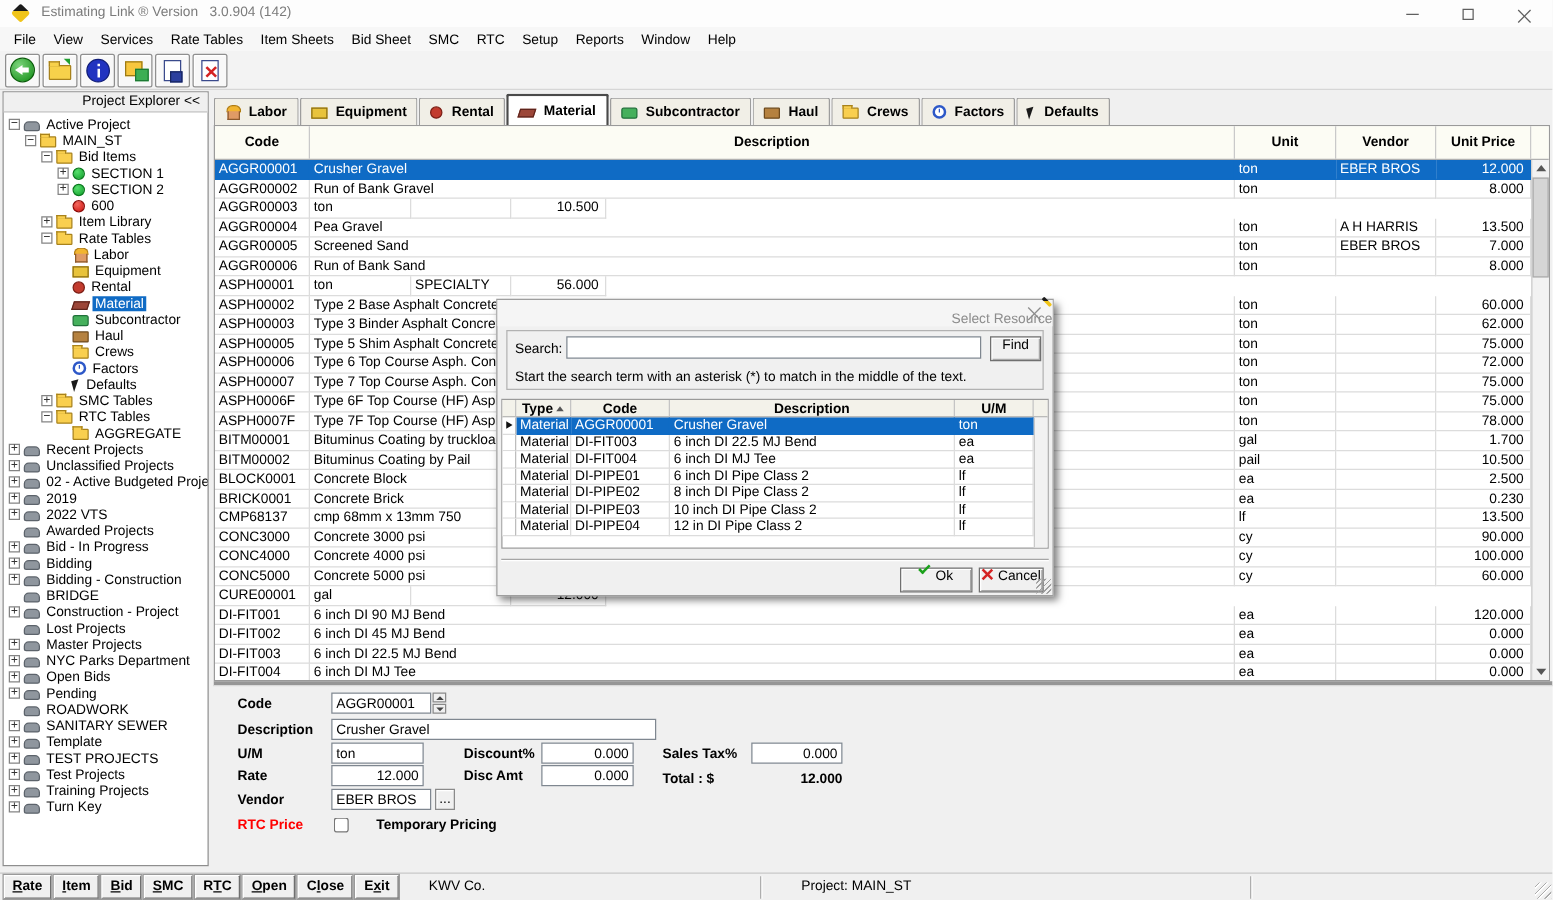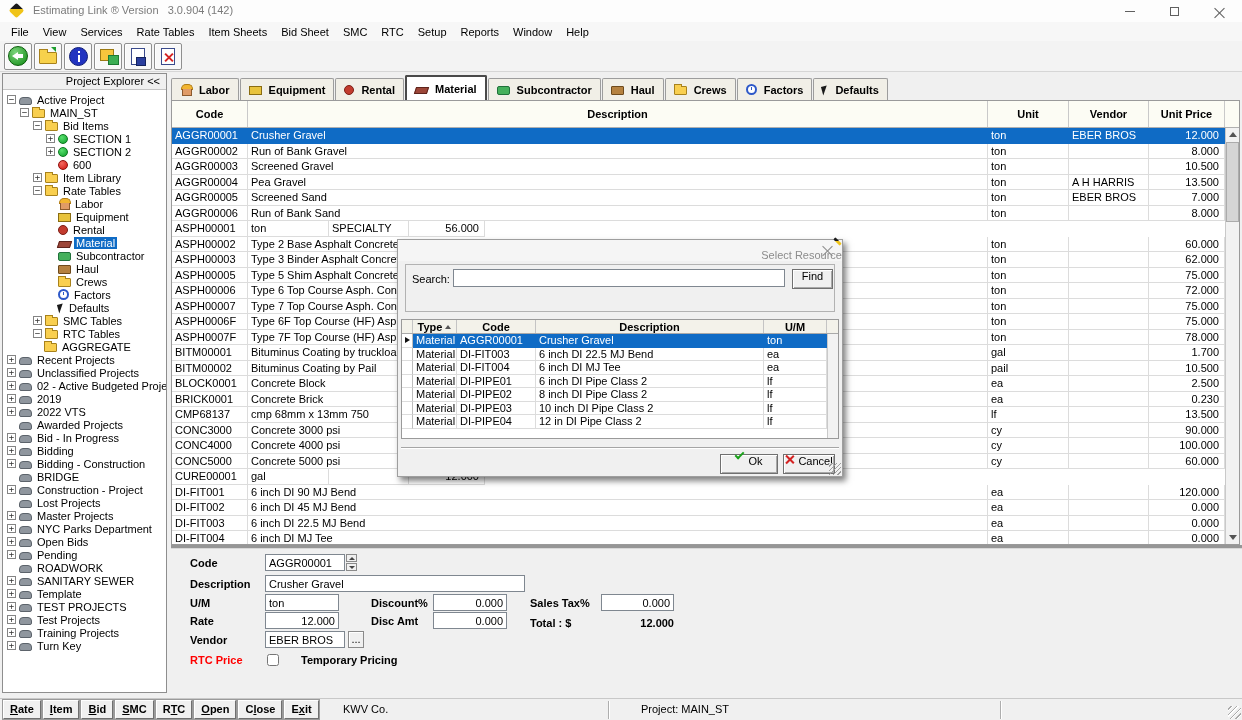--- a/index.html
+++ b/index.html
@@ -295,21 +295,21 @@
       <div class="tree-item" style="padding-left: 30px;">
         <span class="exp">+</span>
         <span class="ticon i-folder"></span>
         <span class="tlabel">SMC Tables</span>
       </div>
       <div class="tree-item" style="padding-left: 30px;">
         <span class="exp">−</span>
         <span class="ticon i-folder"></span>
         <span class="tlabel">RTC Tables</span>
       </div>
-      <div class="tree-item" style="padding-left: 29px;">
+      <div class="tree-item" style="padding-left: 43px;">
         <span class="exp-sp"></span>
         <span class="ticon i-folder"></span>
         <span class="tlabel">AGGREGATE</span>
       </div>
       <div class="tree-item" style="padding-left: 4px;">
         <span class="exp">+</span>
         <span class="ticon i-project-group"></span>
         <span class="tlabel">Recent Projects</span>
       </div>
       <div class="tree-item" style="padding-left: 4px;">
@@ -482,21 +482,20 @@
       </div>
       <div class="grow">
         <div class="gc gc0">AGGR00002</div>
         <div class="gc gc1">Run of Bank Gravel</div>
         <div class="gc gc2">ton</div>
         <div class="gc gc3"></div>
         <div class="gc gc4">8.000</div>
       </div>
       <div class="grow">
         <div class="gc gc0">AGGR00003</div>
-        <div class="gc gc1">Screened Gravel</div>
         <div class="gc gc2">ton</div>
         <div class="gc gc3"></div>
         <div class="gc gc4">10.500</div>
       </div>
       <div class="grow">
         <div class="gc gc0">AGGR00004</div>
         <div class="gc gc1">Pea Gravel</div>
         <div class="gc gc2">ton</div>
         <div class="gc gc3">A H HARRIS</div>
         <div class="gc gc4">13.500</div>
@@ -703,20 +702,21 @@
     <span class="dlg-icon"></span>
     <span>Select Resource</span>
   </div>
   <span id="dlg-close"></span>
   <div id="dlg-search">
     <span id="search-label">Search:</span>
     <input id="search-input" value="" style="">
     <span class="btn3d" id="find-btn">
         <span>Find</span>
       </span>
+    <span id="search-hint">Start the search term with an asterisk (*) to match in the middle of the text.</span>
   </div>
   <div id="dlg-grid">
     <div id="dlg-grid-header">
         <div class="dhc dm"></div>
         <div class="dhc dc0">
           <span>Type</span>
           <span class="sortarrow"></span>
         </div>
         <div class="dhc dc1">
           <span>Code</span>

